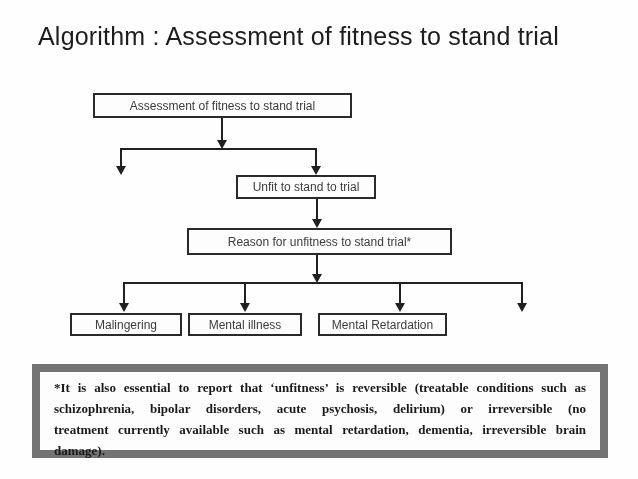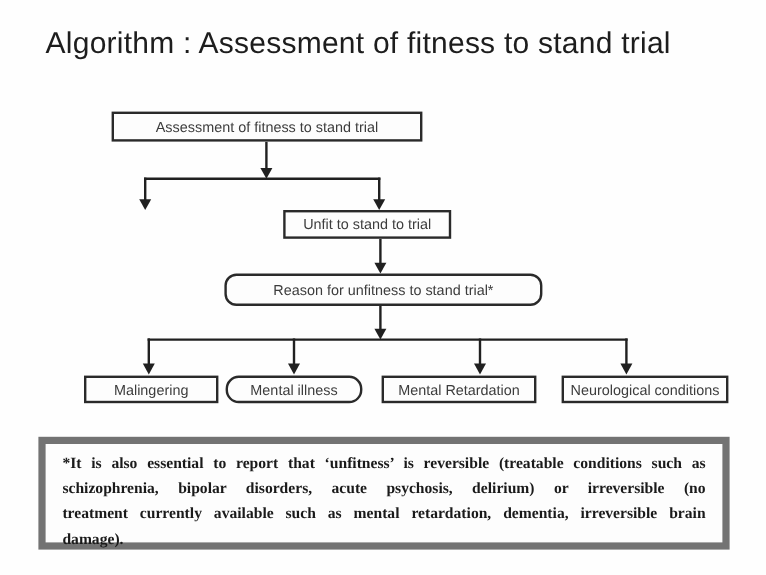--- a/index.html
+++ b/index.html
@@ -35,30 +35,30 @@
     font-size: 12px;
     display: flex;
     align-items: center;
     justify-content: center;
     text-align: center;
     white-space: nowrap;
   }
   .node-root   { left: 93px;  top: 93px;  width: 259px; height: 25px; }
   .node-fit    { left: 45px;  top: 175px; width: 162px; height: 24px; }
   .node-unfit  { left: 236px; top: 175px; width: 140px; height: 24px; }
-  .node-reason { left: 187px; top: 228px; width: 265px; height: 27px; border-radius: 10px; }
+  .node-reason { left: 187px; top: 228px; width: 265px; height: 27px; border-radius: 0; }
   .node-cause1 { left: 70px;  top: 313px; width: 112px; height: 23px; }
-  .node-cause2 { left: 188px; top: 313px; width: 114px; height: 23px; border-radius: 11px; }
+  .node-cause2 { left: 188px; top: 313px; width: 114px; height: 23px; }
   .node-cause3 { left: 318px; top: 313px; width: 129px; height: 23px; }
   .node-cause4 { left: 468px; top: 313px; width: 139px; height: 23px; }
   .note-box {
     position: absolute;
     left: 32px; top: 364px;
     width: 576px; height: 94px;
-    border: 6px solid #737373;
+    border: 8px solid #737373;
     background: #fdfdfd;
     padding: 5px 14px 0 14px;
     font-family: "Liberation Serif", serif;
     font-weight: bold;
     font-size: 13px;
     color: #1a1a1a;
     line-height: 21px;
   }
   .note-line {
     text-align: justify;
@@ -125,23 +125,20 @@
   </div>
 
   <div class="flow-node node-cause2">
     <span>Mental illness</span>
   </div>
 
   <div class="flow-node node-cause3">
     <span>Mental Retardation</span>
   </div>
 
-  <div class="flow-node node-cause4">
-    <span>Neurological conditions</span>
-  </div>
 
   <div class="note-box">
     <div class="note-line">*It is also essential to report that ‘unfitness’ is reversible (treatable conditions such as</div>
     <div class="note-line">schizophrenia, bipolar disorders, acute psychosis, delirium) or irreversible (no</div>
     <div class="note-line">treatment currently available such as mental retardation, dementia, irreversible brain</div>
     <div class="note-line last">damage).</div>
   </div>
 
 </div>
 

